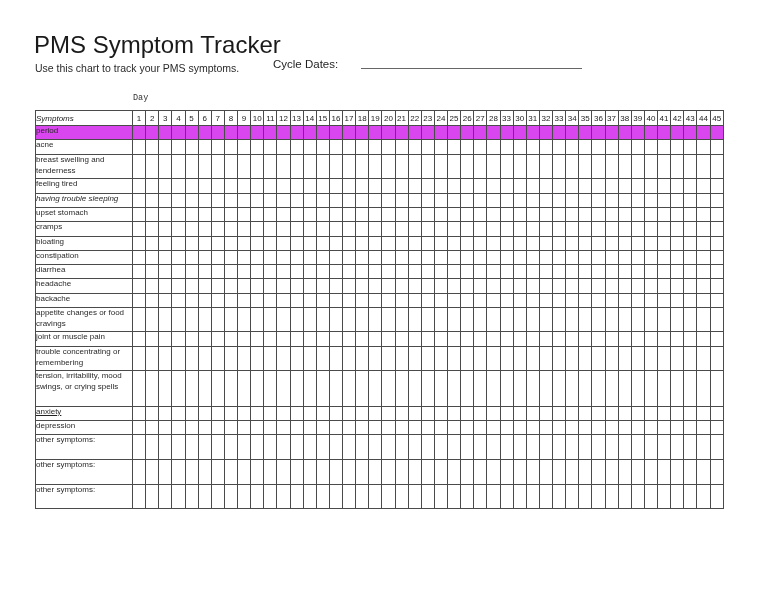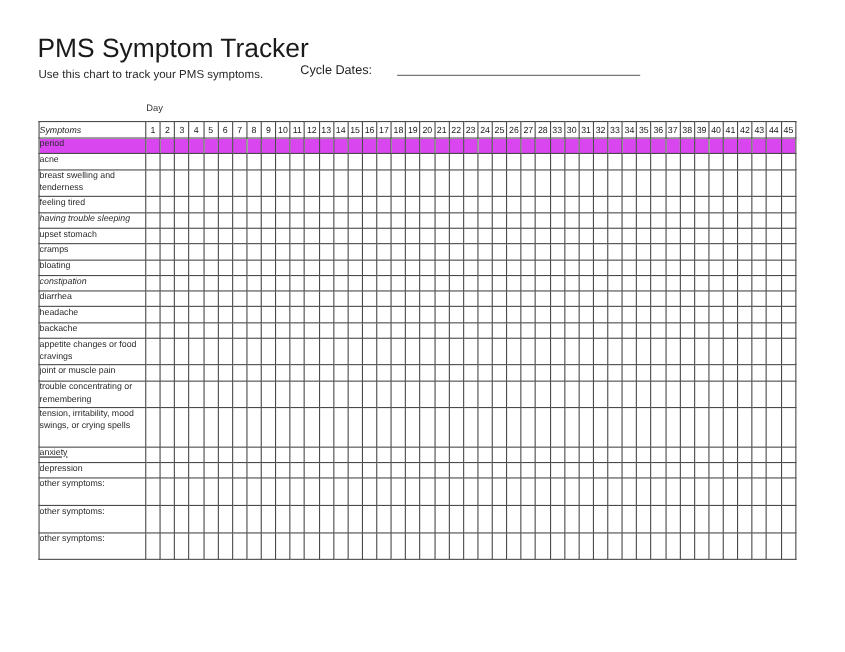--- a/index.html
+++ b/index.html
@@ -20,21 +20,21 @@
       display: inline-block; width: 221px; height: 12px;
       border: none; border-bottom: 1px solid #666; margin: 0 0 2px 3px; padding: 0;
       background: transparent; font: inherit; outline: none;
     }
     .subtitle {
       position: absolute; left: 35px; top: 62px;
       font-size: 10.5px; line-height: 13px; color: #2a2a2a; white-space: nowrap;
     }
     .day-label {
       position: absolute; left: 133px; top: 93px;
-      font-size: 8.5px; line-height: 10px; color: #333;
+      font-size: 8.5px; line-height: 10px; color: #333; font-family: Liberation Mono, monospace;
     }
     table.tracker {
       position: absolute; left: 35px; top: 110px;
       border-collapse: collapse; table-layout: fixed; width: 689px;
     }
     table.tracker th, table.tracker td {
       border: 1px solid #4a4a4a; padding: 0; font-size: 8px; font-weight: normal;
       overflow: hidden;
     }
     table.tracker tr.head-row { height: 15px; }
@@ -538,21 +538,21 @@
         <td class="day-cell"></td>
         <td class="day-cell"></td>
         <td class="day-cell"></td>
         <td class="day-cell"></td>
         <td class="day-cell"></td>
         <td class="day-cell"></td>
         <td class="day-cell"></td>
         <td class="day-cell"></td>
         <td class="day-cell"></td>
       </tr>
-      <tr style="height: 14px; font-style: italic;">
+      <tr style="height: 14px;">
         <td class="sym-label">constipation</td>
         <td class="day-cell"></td>
         <td class="day-cell"></td>
         <td class="day-cell"></td>
         <td class="day-cell"></td>
         <td class="day-cell"></td>
         <td class="day-cell"></td>
         <td class="day-cell"></td>
         <td class="day-cell"></td>
         <td class="day-cell"></td>

